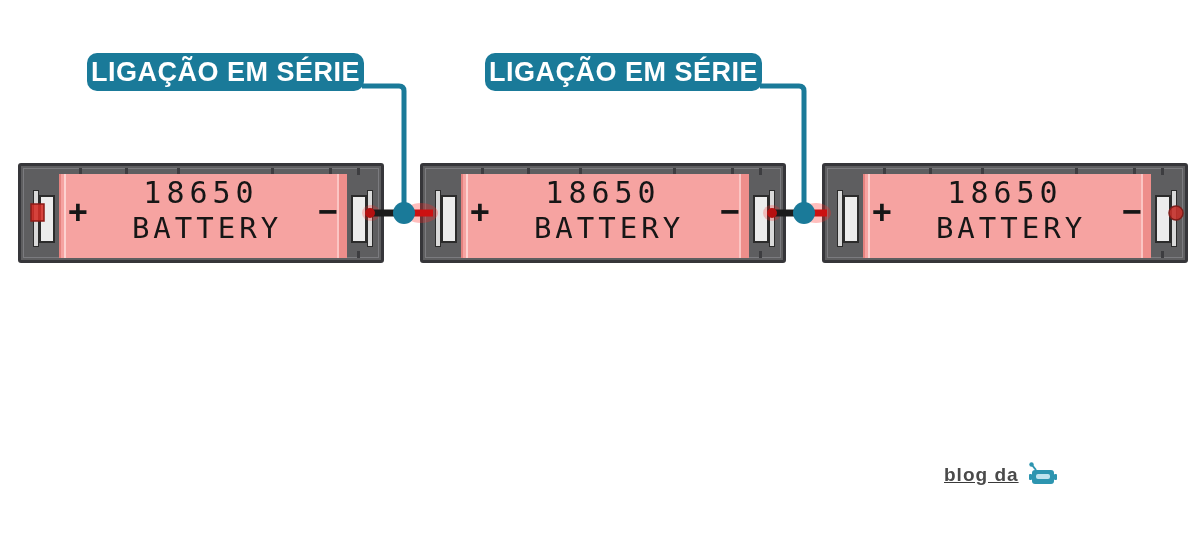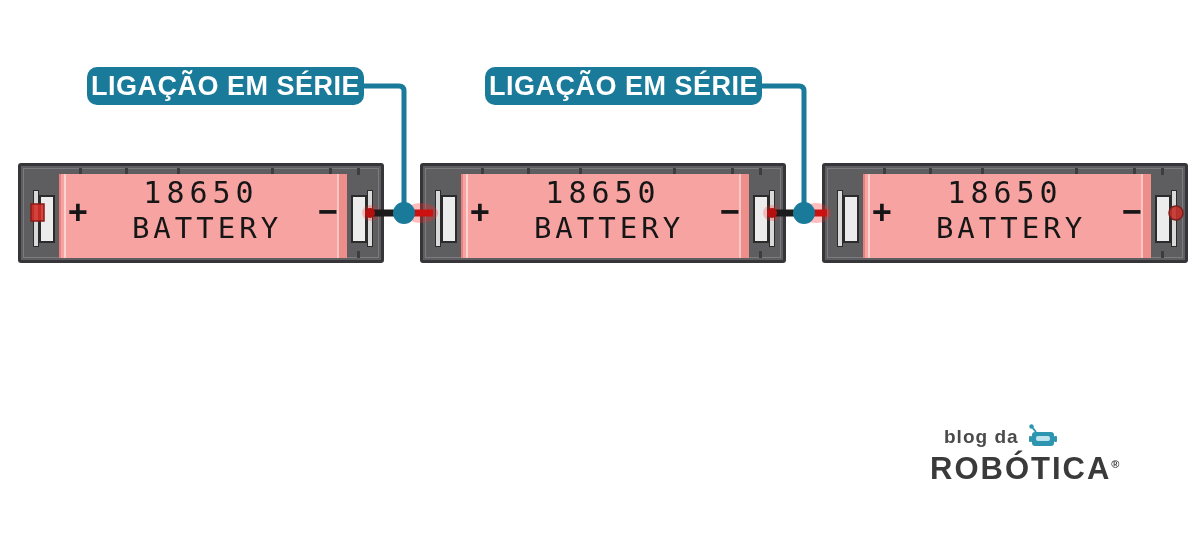--- a/index.html
+++ b/index.html
@@ -3,21 +3,21 @@
 <meta charset="utf-8">
 <style>
   html,body{margin:0;padding:0;background:#ffffff;}
   #canvas{
     position:relative;width:1200px;height:550px;background:#ffffff;overflow:hidden;
     font-family:"Liberation Sans", sans-serif;
   }
 
   
   .callout{
-    position:absolute;top:67px;width:277px;height:38px;
+    position:absolute;top:53px;width:277px;height:38px;
     background:#1a7a99;border-radius:10px;
     color:#ffffff;font-weight:700;font-size:27px;line-height:38px;
     text-align:center;letter-spacing:.5px;z-index:30;
   }
   #callout-1{left:87px;}
   #callout-2{left:485px;}
 
   
   .battery{
     position:absolute;top:163px;width:366px;height:100px;
@@ -55,21 +55,21 @@
 
   .t-strip{position:absolute;top:24px;width:6px;height:57px;background:#d9d9d9;border:1px solid #2b2b2b;box-sizing:border-box;}
   .t-plate{position:absolute;top:29px;width:16px;height:48px;background:#ececec;border:2px solid #2b2b2b;box-sizing:border-box;}
   .t-strip.left{left:12px;} .t-plate.left{left:18px;}
   .t-plate.right{left:330px;} .t-strip.right{left:346px;}
 
   
   #overlay{position:absolute;left:0;top:0;z-index:20;pointer-events:none;}
 
   
-  .logo{position:absolute;left:930px;top:422px;width:235px;z-index:5;color:#3a3a3a;}
+  .logo{position:absolute;left:930px;top:460px;width:235px;z-index:5;color:#3a3a3a;text-decoration:underline;}
   .logo-top{display:flex;align-items:flex-end;gap:9px;margin-left:14px;height:26px;}
   .logo-blog{font-weight:700;font-size:19px;letter-spacing:1px;color:#4a4a4a;}
   .logo-name{font-weight:700;font-size:31px;line-height:32px;letter-spacing:2px;color:#3a3a3a;}
   .logo-name sup{font-size:11px;letter-spacing:0;}
 </style>
 </head>
 <body>
 
 <div id="canvas">
 
@@ -196,18 +196,15 @@
       <span class="logo-blog">blog da</span>
       <svg width="30" height="24" viewBox="0 0 30 24">
         <line x1="8" y1="8" x2="4" y2="3" stroke="#2d95b0" stroke-width="2"></line>
         <circle cx="3.5" cy="2.5" r="2.2" fill="#2d95b0"></circle>
         <rect x="1" y="12" width="3" height="6" rx="1" fill="#2d95b0"></rect>
         <rect x="26" y="12" width="3" height="6" rx="1" fill="#2d95b0"></rect>
         <rect x="4" y="8" width="22" height="14" rx="3" fill="#2d95b0"></rect>
         <rect x="8" y="12" width="14" height="5" rx="2" fill="#bfe3ee"></rect>
       </svg>
     </div>
-    <div class="logo-name">
-      <span>ROBÓTICA</span><sup>®</sup>
-    </div>
   </div>
 
 </div>
 
 </body></html>

